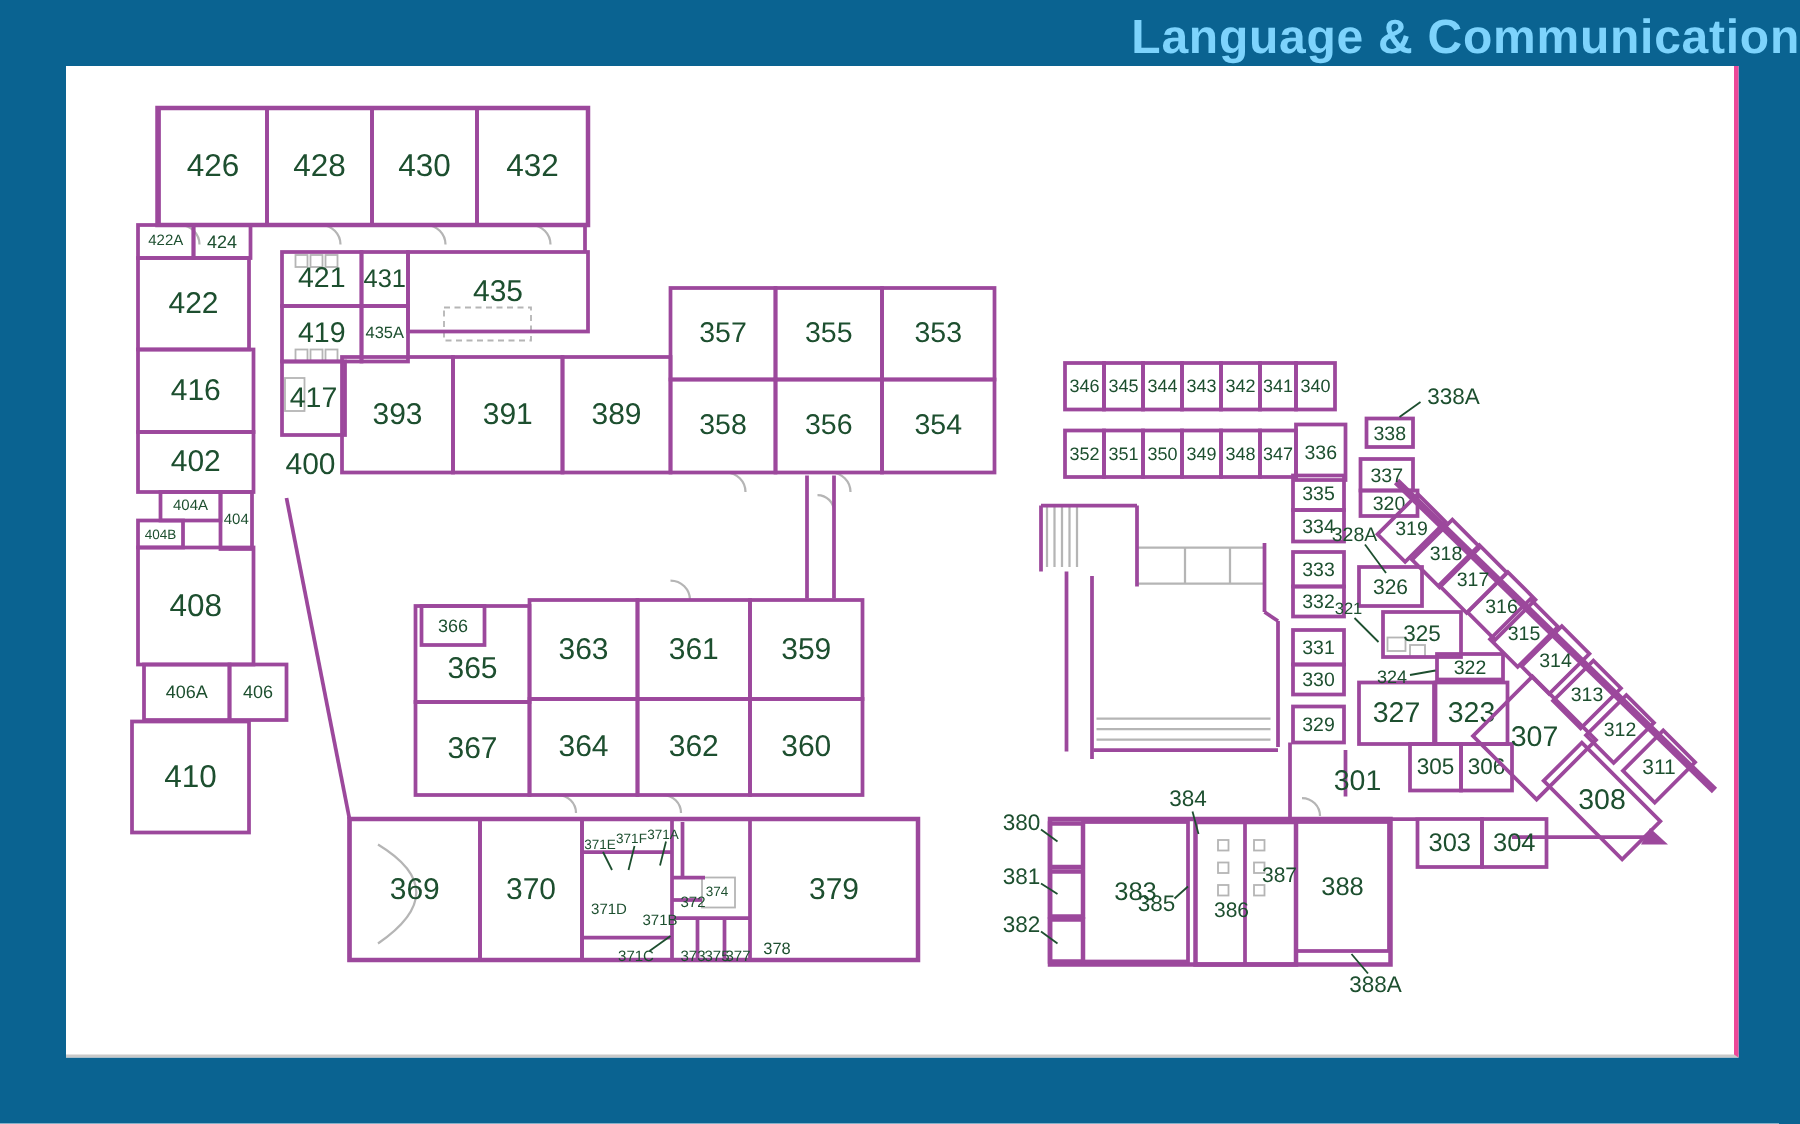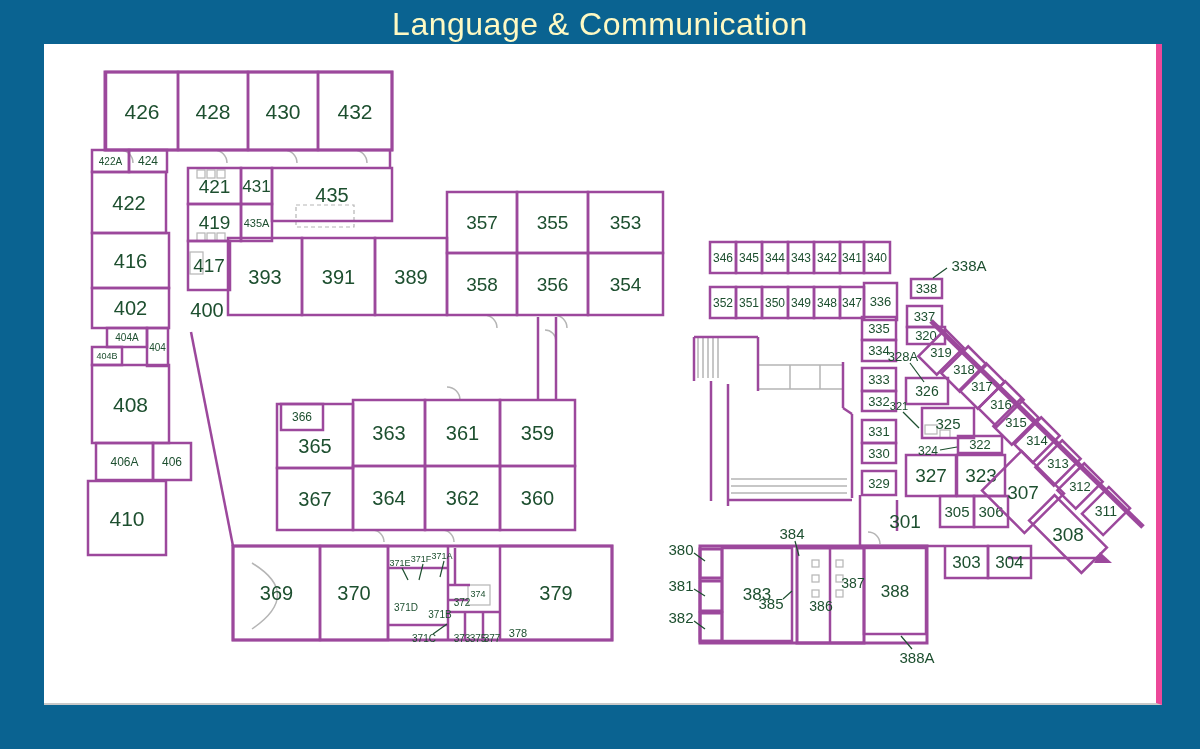--- a/index.html
+++ b/index.html
@@ -1,21 +1,21 @@
 <!DOCTYPE html>
 <html><head>
 <meta charset="utf-8">
 <style>
   html,body{margin:0;padding:0;}
   .frame{position:relative;width:1200px;height:749px;background:#0a6391;overflow:hidden;
          font-family:"Liberation Sans",sans-serif;}
-  .title{position:absolute;top:6px;left:0;width:100%;text-align:center;color:#fef9c3;
-         font-size:32px;font-weight:400;letter-spacing:0.5px;}
+  .title{position:absolute;top:6px;left:0;width:100%;text-align:right;color:#7dd3fc;
+         font-size:32px;font-weight:700;letter-spacing:0.5px;}
   .canvas{position:absolute;left:44px;top:44px;width:1112px;height:659px;background:#ffffff;
-          border-bottom:2px solid #c9c9c9;border-right:6px solid #ec4899;}
+          border-bottom:2px solid #c9c9c9;border-right:3px solid #ec4899;}
   svg text{fill:#1d4f2f;font-family:"Liberation Sans",sans-serif;}
   svg rect.room{fill:none;stroke:#9c489c;stroke-width:2.5;}
   svg rect.outline{fill:none;stroke:#9c489c;stroke-width:3;}
   svg line.wall{stroke:#9c489c;stroke-width:2.5;}
   svg .gray{stroke:#b5b5b5;fill:none;stroke-width:1.5;}
   svg .grayfill{fill:none;stroke:#b5b5b5;stroke-width:1.2;}
   svg .leader{stroke:#1d4f2f;stroke-width:1.2;}
 </style>
 </head>
 <body>

